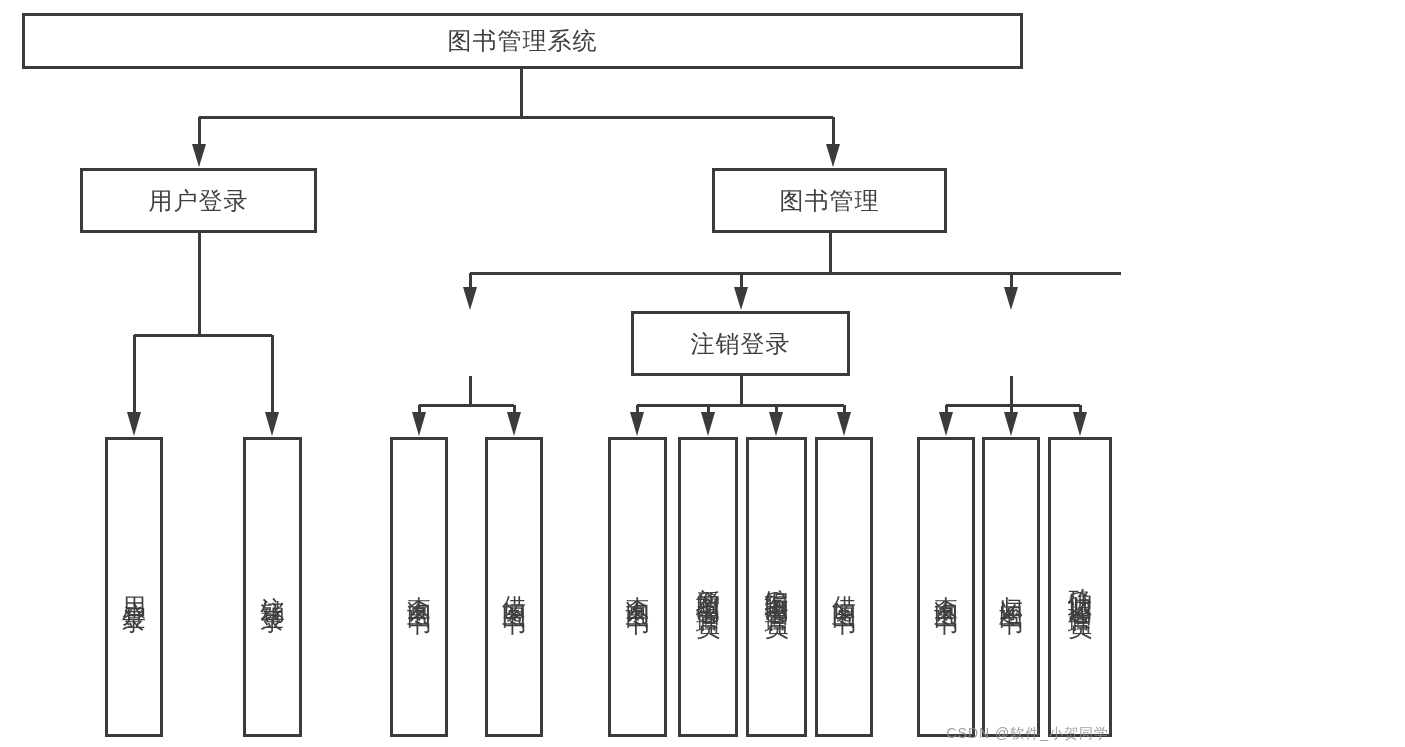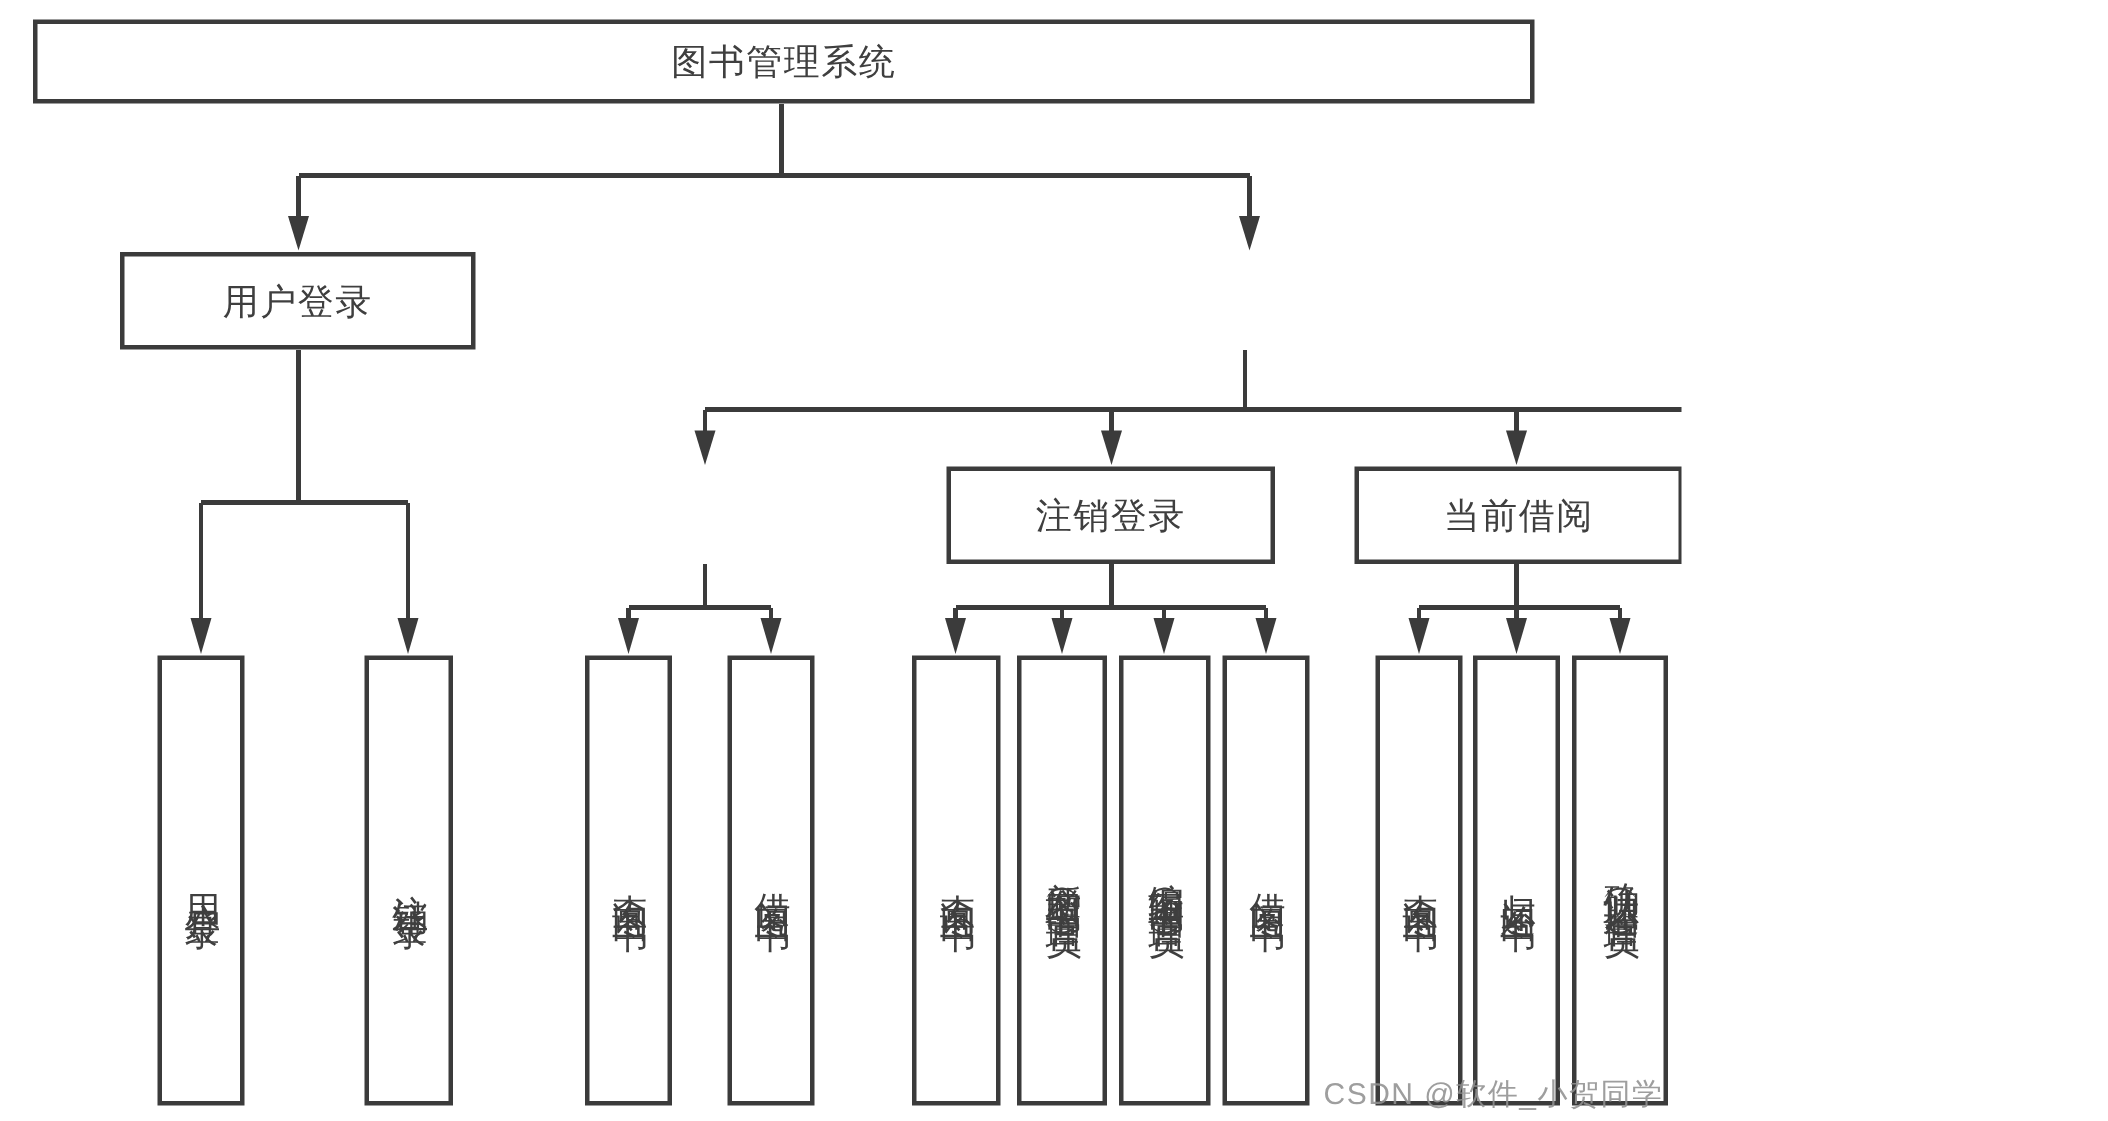--- a/index.html
+++ b/index.html
@@ -57,21 +57,21 @@
     line-height: 1;
     white-space: nowrap;
   }
   .node.v.long .lbl {
     letter-spacing: 4px;
   }
   .watermark {
     position: absolute;
     right: 12px;
     bottom: 4px;
-    font-size: 20px;
+    font-size: 14px;
     color: var(--watermark);
     opacity: 0.88;
     letter-spacing: 1px;
     white-space: nowrap;
     z-index: 5;
   }
 </style>
 </head>
 <body>
 
@@ -116,26 +116,26 @@
     <polygon points="1336,412 1350,412 1343,436"></polygon>
   </svg>
 
   <div class="node h" style="left:22px;top:13px;width:1001px;height:56px">
     <span class="lbl">图书管理系统</span>
   </div>
 
   <div class="node h" style="left:80px;top:168px;width:237px;height:65px">
     <span class="lbl">用户登录</span>
   </div>
+  <div class="node h" style="left:712px;top:168px;width:235px;height:65px">
+    <span class="lbl">图书管理</span>
+  </div>
 
   <div class="node h" style="left:631px;top:311px;width:219px;height:65px">
     <span class="lbl">注销登录</span>
-  </div>
-  <div class="node h" style="left:903px;top:311px;width:219px;height:65px">
-    <span class="lbl">当前借阅</span>
   </div>
 
   <div class="node v" style="left:105px;top:437px;width:58px;height:300px">
     <span class="lbl">用户登录</span>
   </div>
   <div class="node v" style="left:243px;top:437px;width:59px;height:300px">
     <span class="lbl">注销登录</span>
   </div>
   <div class="node v" style="left:390px;top:437px;width:58px;height:300px">
     <span class="lbl">查询图书</span>

